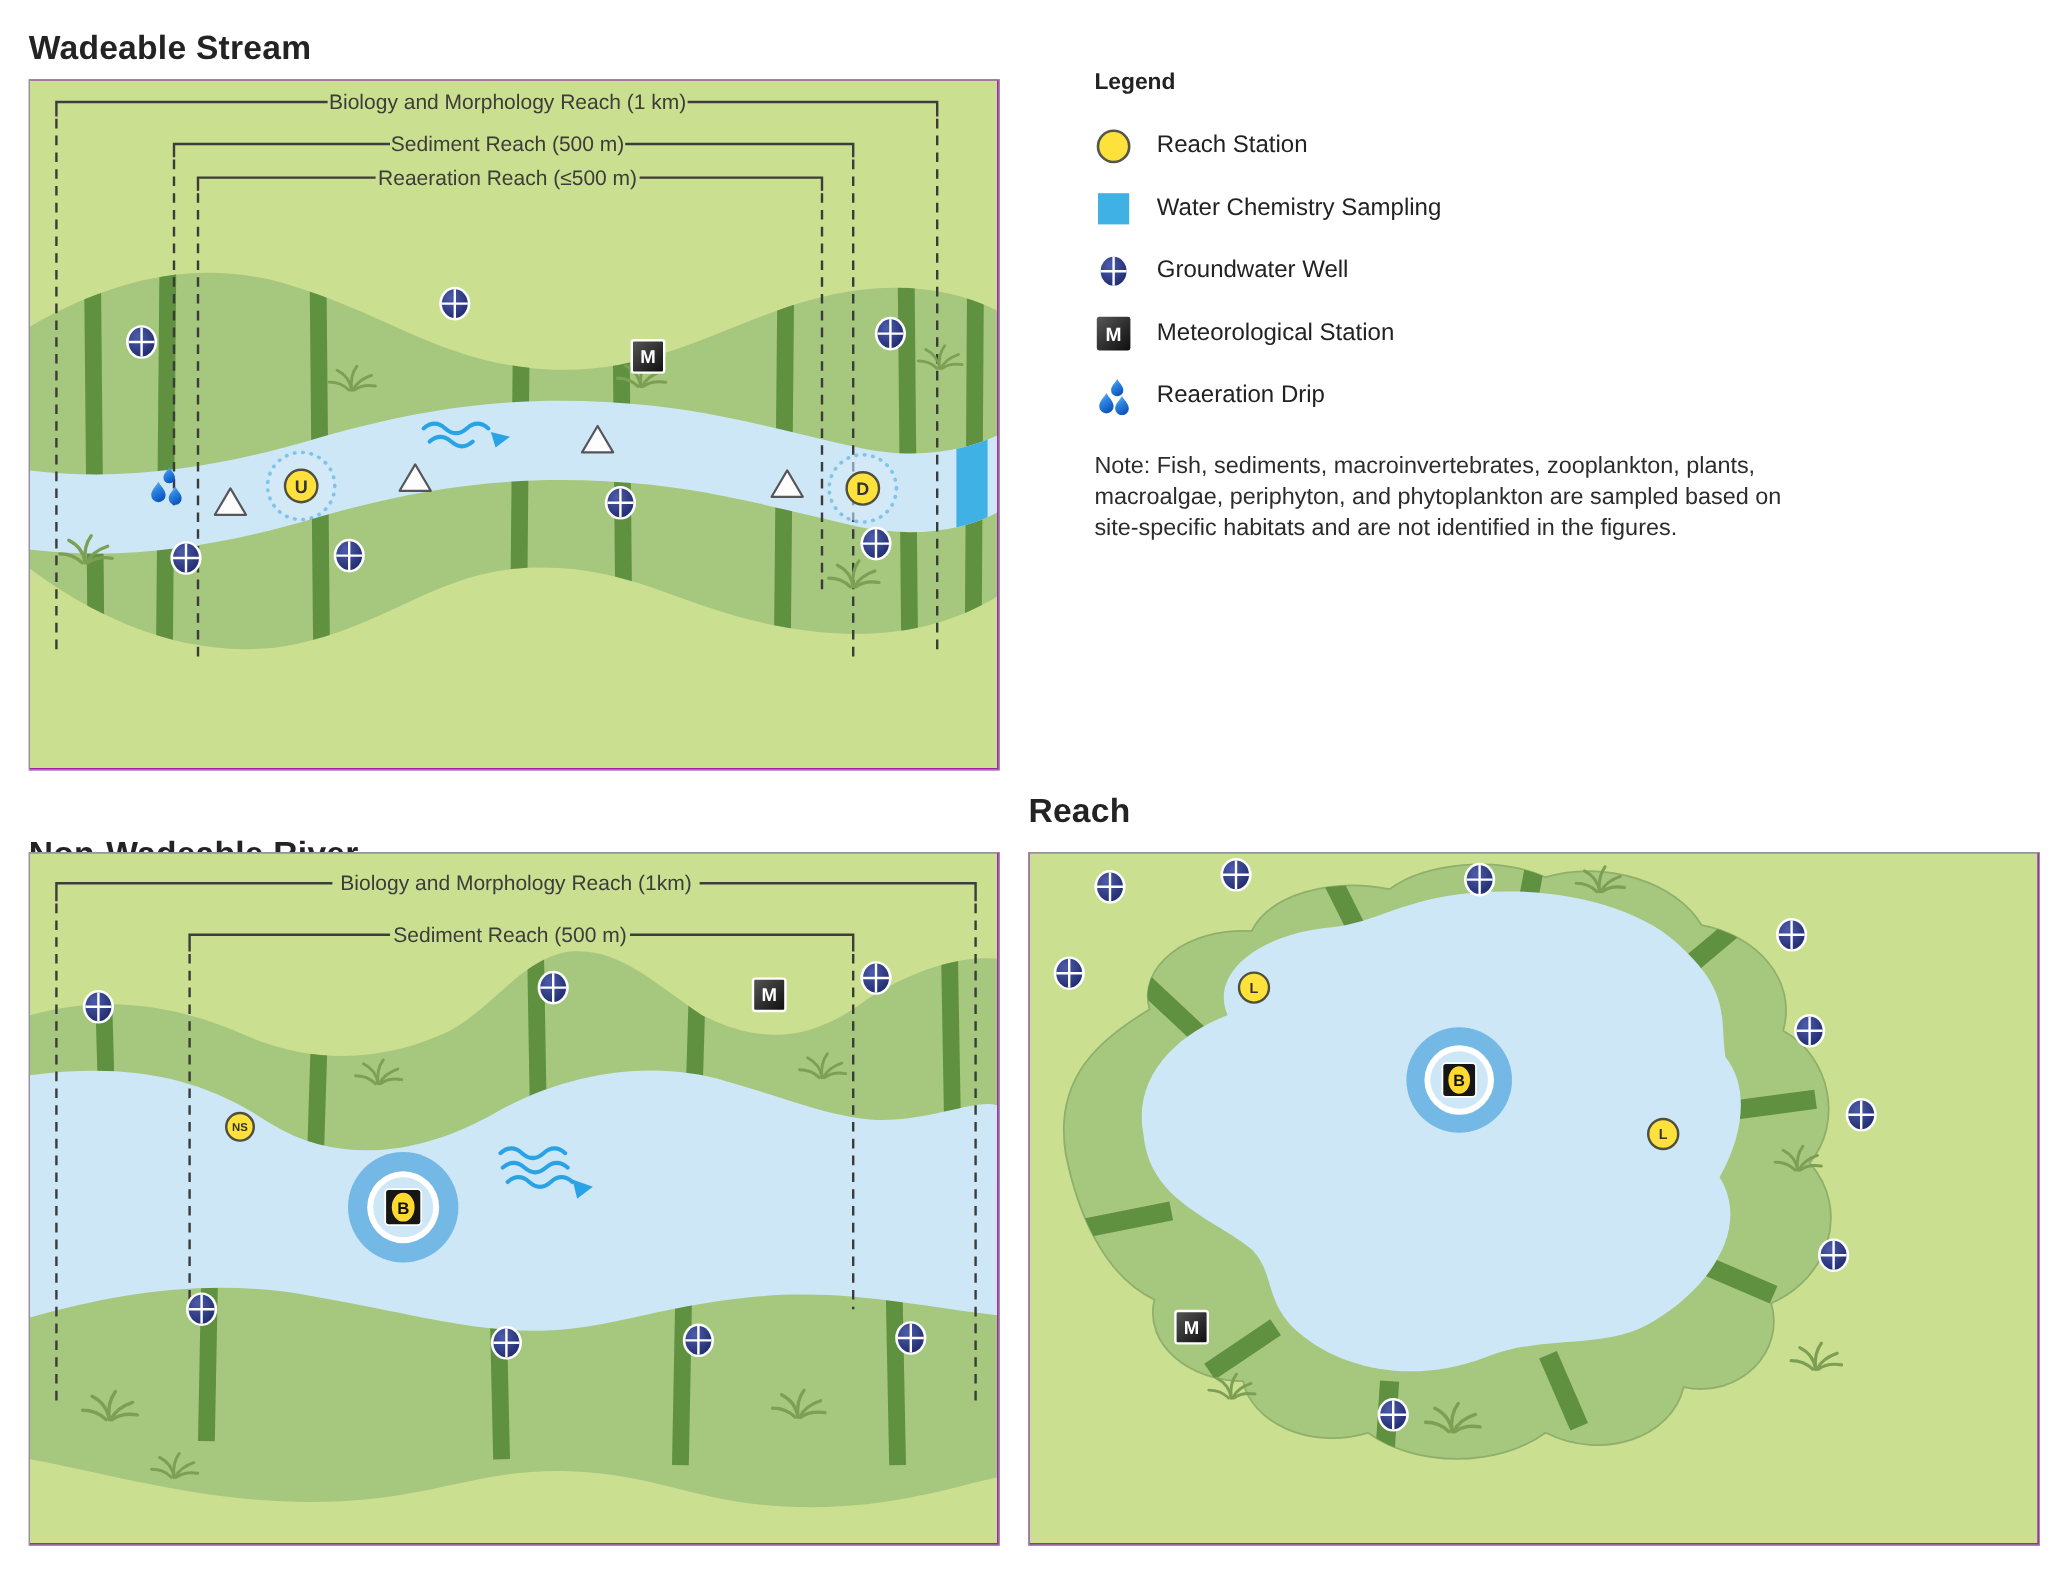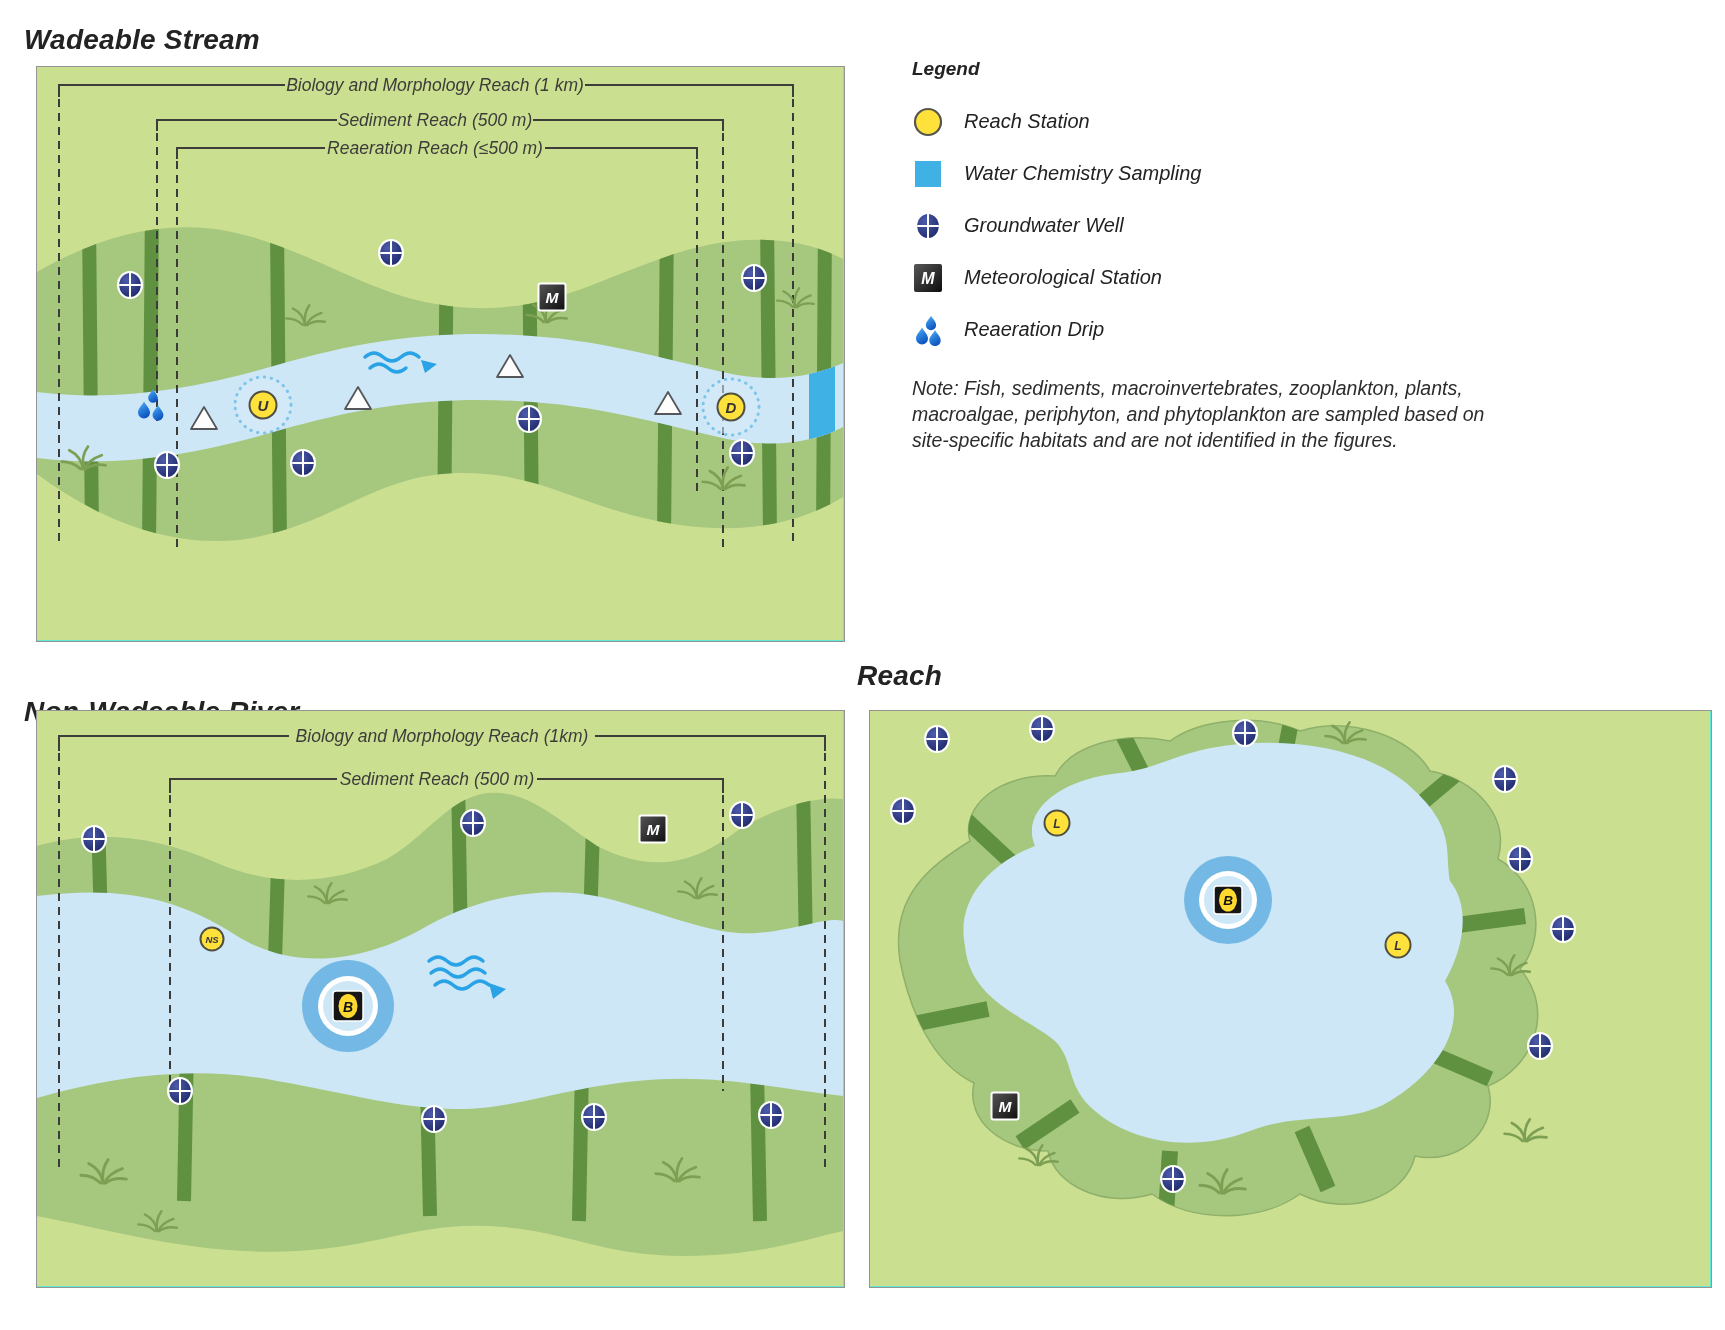--- a/index.html
+++ b/index.html
@@ -1,19 +1,19 @@
 <!DOCTYPE html>
 <html><head>
 <meta charset="utf-8">
 <style>
   html,body{margin:0;padding:0;background:#fff;}
   .stage{position:relative;width:1725px;height:1330px;background:#fff;overflow:hidden;
-         font-family:"Liberation Sans",sans-serif;font-style:italic;}
+         font-family:"Liberation Sans",sans-serif;}
   .h1{position:absolute;font-size:28px;font-weight:bold;color:#232323;letter-spacing:.2px;}
-  .panel{position:absolute;border:1.5px solid #949494;box-sizing:border-box;background:#5eead4;margin-left:12px;}
+  .panel{position:absolute;border:1.5px solid #949494;box-sizing:border-box;background:#a21caf;}
   .panel svg{display:block;}
   
   .legend{position:absolute;left:912px;top:58px;width:600px;}
   .legend-title{font-size:19px;font-weight:bold;color:#232323;margin:0 0 26px 0;}
   .legend-row{display:flex;align-items:center;gap:20px;height:31px;margin-bottom:21px;}
   .legend-icon{width:32px;height:32px;flex:0 0 32px;display:flex;align-items:center;justify-content:center;}
   .legend-label{font-size:20px;color:#222;}
   .legend-note{margin:30px 0 0 0;font-size:19.5px;line-height:1.34;color:#2c2c2c;width:575px;}
   
   text{font-family:"Liberation Sans",sans-serif;}

